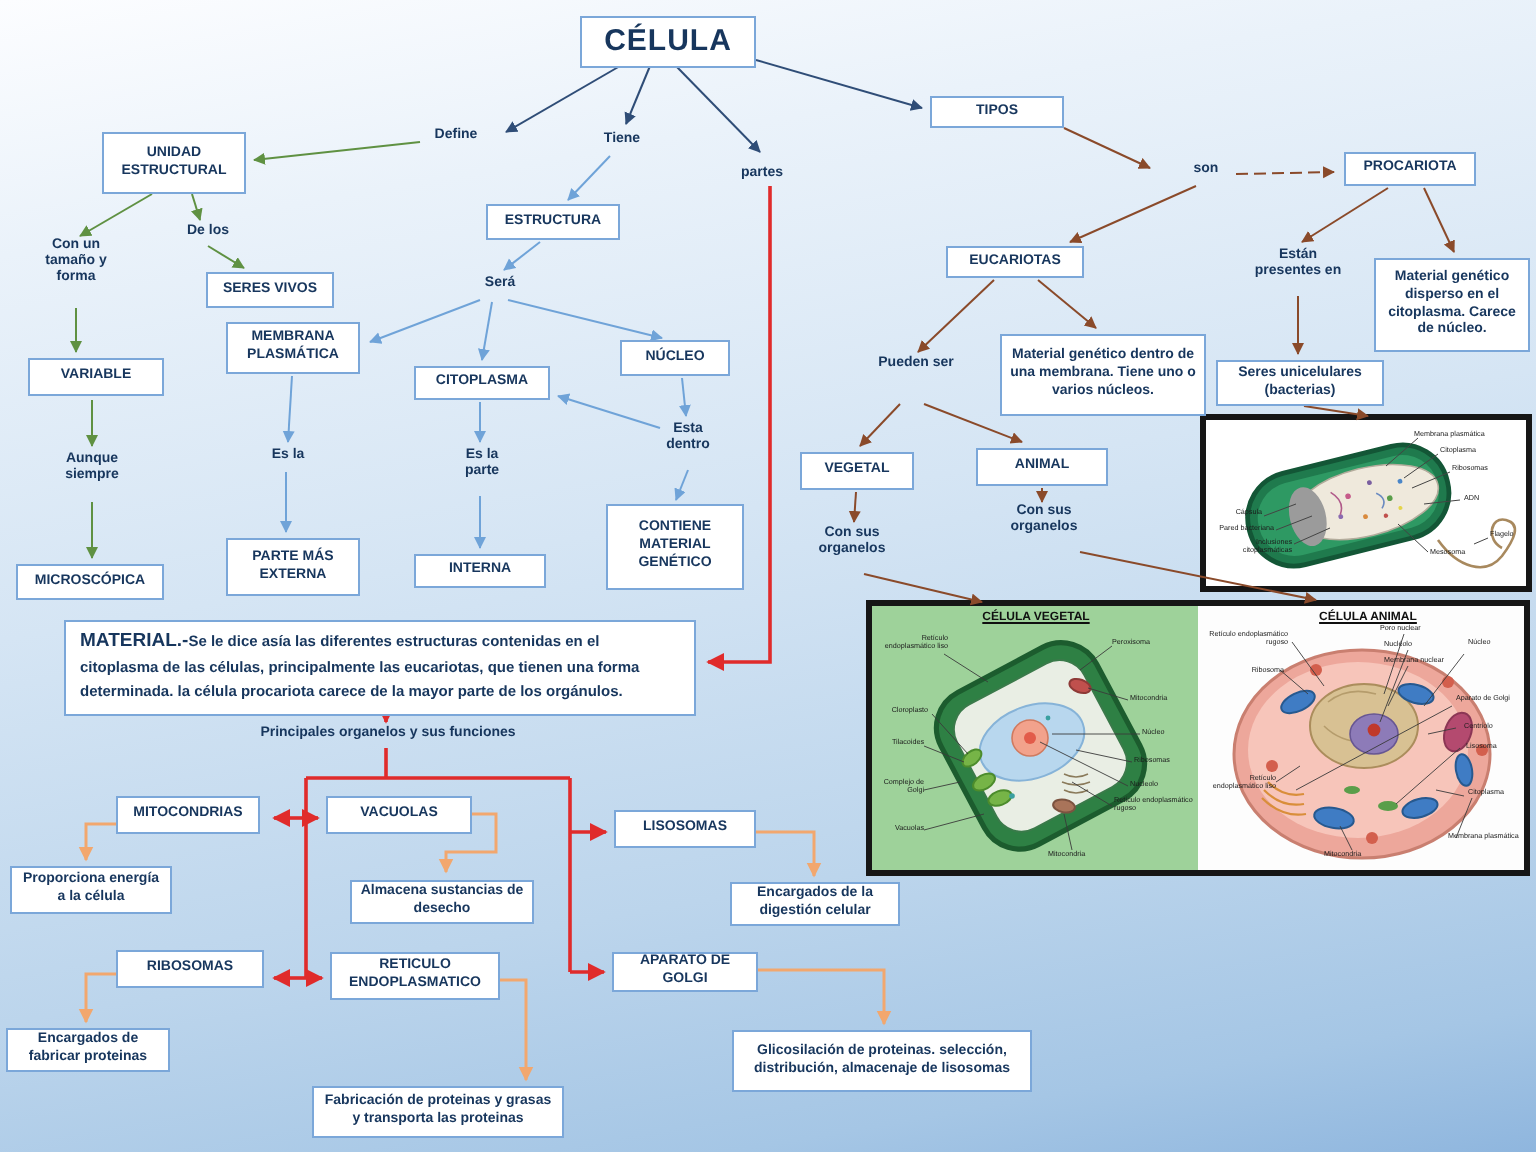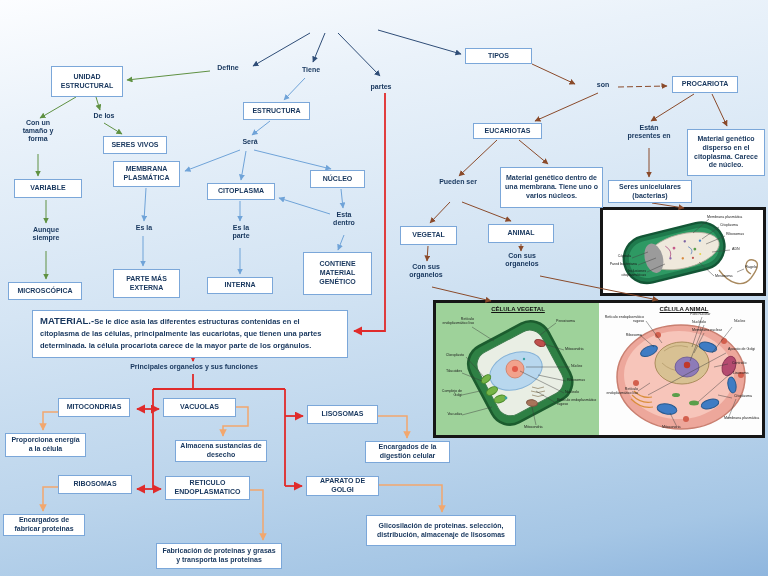--- a/index.html
+++ b/index.html
@@ -258,20 +258,21 @@
     <g stroke="#f2a76e" stroke-width="1.5" fill="none">
       <path d="M58,412 L43,412 L43,430" marker-end="url(#m-orange)"></path>
       <path d="M236,407 L248,407 L248,426 L223,426 L223,436" marker-end="url(#m-orange)"></path>
       <path d="M378,416 L407,416 L407,438" marker-end="url(#m-orange)"></path>
       <path d="M58,487 L43,487 L43,511" marker-end="url(#m-orange)"></path>
       <path d="M250,490 L263,490 L263,540" marker-end="url(#m-orange)"></path>
       <path d="M379,485 L442,485 L442,512" marker-end="url(#m-orange)"></path>
     </g>
   </svg>
 
+  <div class="bx title-bx" style="left:290px;top:8px;width:88px;height:26px;">CÉLULA</div>
 
   <span class="lb" style="left:212px;top:64px;width:32px;">Define</span>
   <span class="lb" style="left:297px;top:66px;width:28px;">Tiene</span>
   <span class="lb" style="left:364px;top:83px;width:34px;">partes</span>
   <span class="lb" style="left:591px;top:81px;width:24px;">son</span>
 
   <div class="bx" style="left:465px;top:48px;width:67px;height:16px;">TIPOS</div>
   <div class="bx" style="left:672px;top:76px;width:66px;height:17px;">PROCARIOTA</div>
   <div class="bx" style="left:51px;top:66px;width:72px;height:31px;">UNIDAD ESTRUCTURAL</div>
   <div class="bx" style="left:243px;top:102px;width:67px;height:18px;">ESTRUCTURA</div>
@@ -301,21 +302,21 @@
   <div class="bx" style="left:113px;top:269px;width:67px;height:29px;">PARTE MÁS EXTERNA</div>
   <div class="bx" style="left:207px;top:277px;width:66px;height:17px;">INTERNA</div>
   <div class="bx" style="left:303px;top:252px;width:69px;height:43px;">CONTIENE MATERIAL GENÉTICO</div>
   <div class="bx" style="left:400px;top:226px;width:57px;height:19px;">VEGETAL</div>
   <div class="bx" style="left:488px;top:224px;width:66px;height:19px;">ANIMAL</div>
 
   <span class="lb" style="left:402px;top:263px;width:48px;">Con sus organelos</span>
   <span class="lb" style="left:498px;top:252px;width:48px;">Con sus organelos</span>
 
   <div class="bx para-bx" style="left:32px;top:310px;width:316px;height:48px;">
-    <span class="para-lead">MATERIAL.-</span><span>Se le dice asía las diferentes estructuras contenidas en el citoplasma de las células, principalmente las eucariotas, que tienen una partes determinada. la célula procariota carece de la mayor parte de los orgánulos.</span>
+    <span class="para-lead">MATERIAL.-</span><span>Se le dice asía las diferentes estructuras contenidas en el citoplasma de las células, principalmente las eucariotas, que tienen una forma determinada. la célula procariota carece de la mayor parte de los orgánulos.</span>
   </div>
 
   <span class="lb" style="left:122px;top:363px;width:144px;">Principales organelos y sus funciones</span>
 
   <div class="bx" style="left:58px;top:398px;width:72px;height:19px;">MITOCONDRIAS</div>
   <div class="bx" style="left:163px;top:398px;width:73px;height:19px;">VACUOLAS</div>
   <div class="bx" style="left:307px;top:405px;width:71px;height:19px;">LISOSOMAS</div>
   <div class="bx" style="left:5px;top:433px;width:81px;height:24px;">Proporciona energía a la célula</div>
   <div class="bx" style="left:175px;top:440px;width:92px;height:22px;">Almacena sustancias de desecho</div>
   <div class="bx" style="left:365px;top:441px;width:85px;height:22px;">Encargados de la digestión celular</div>

